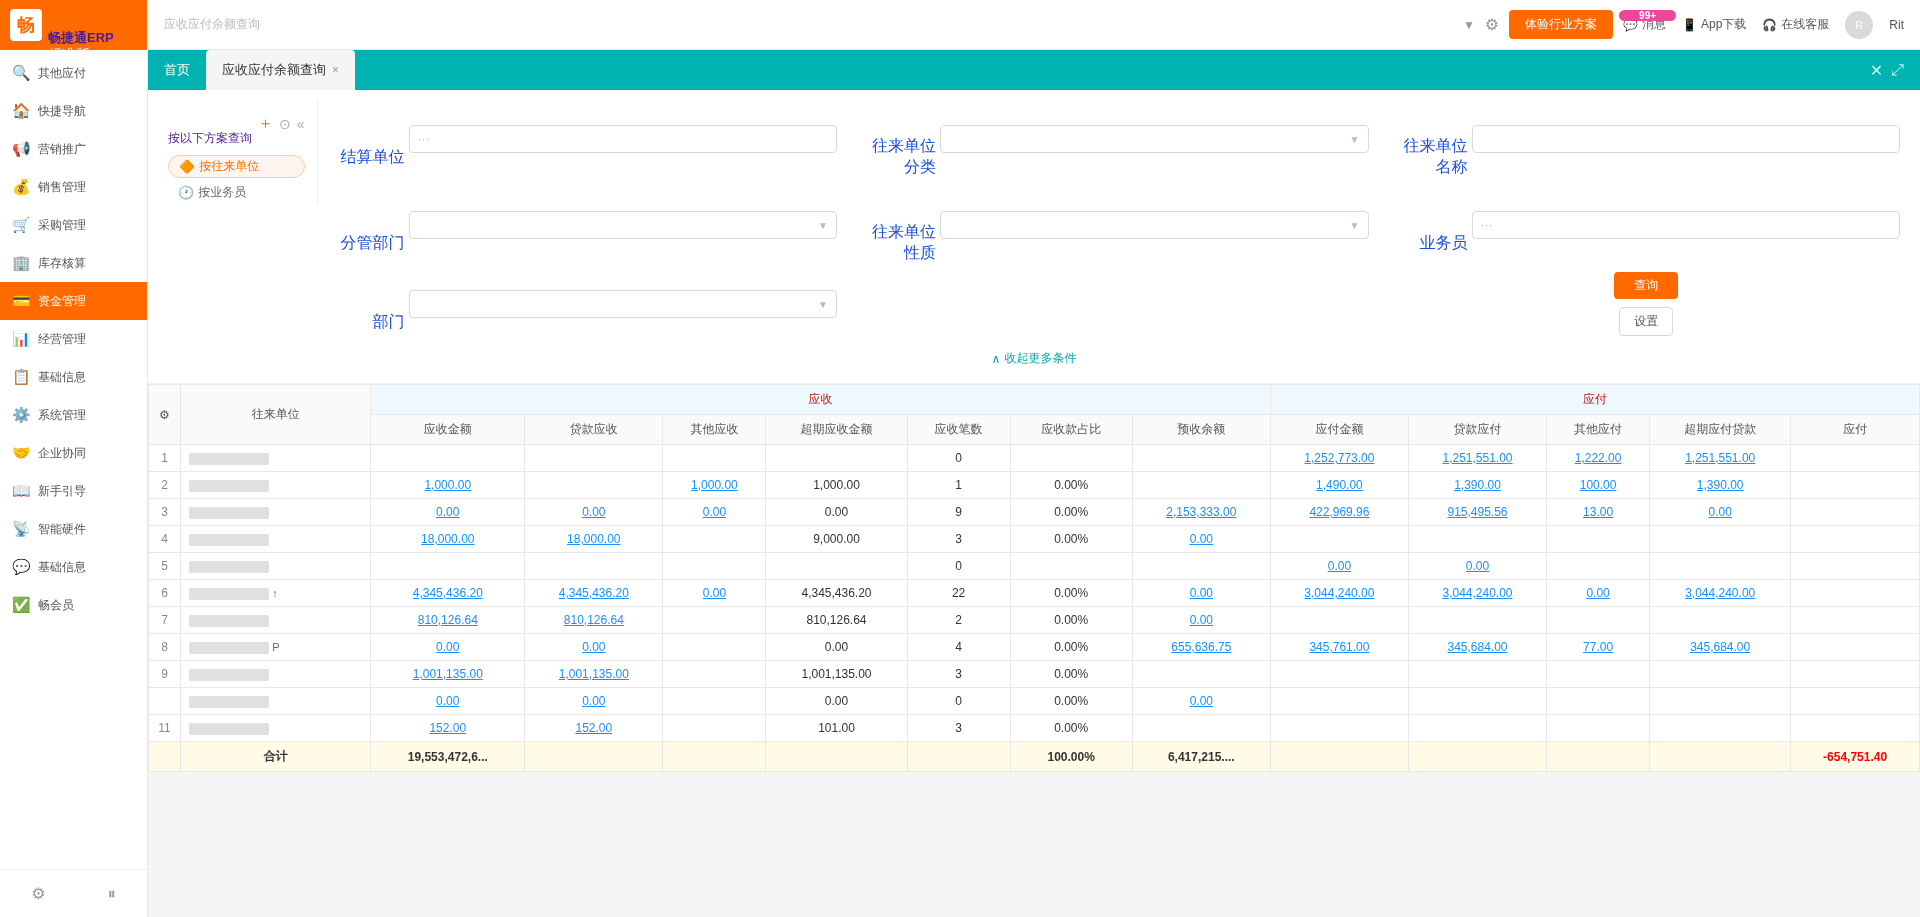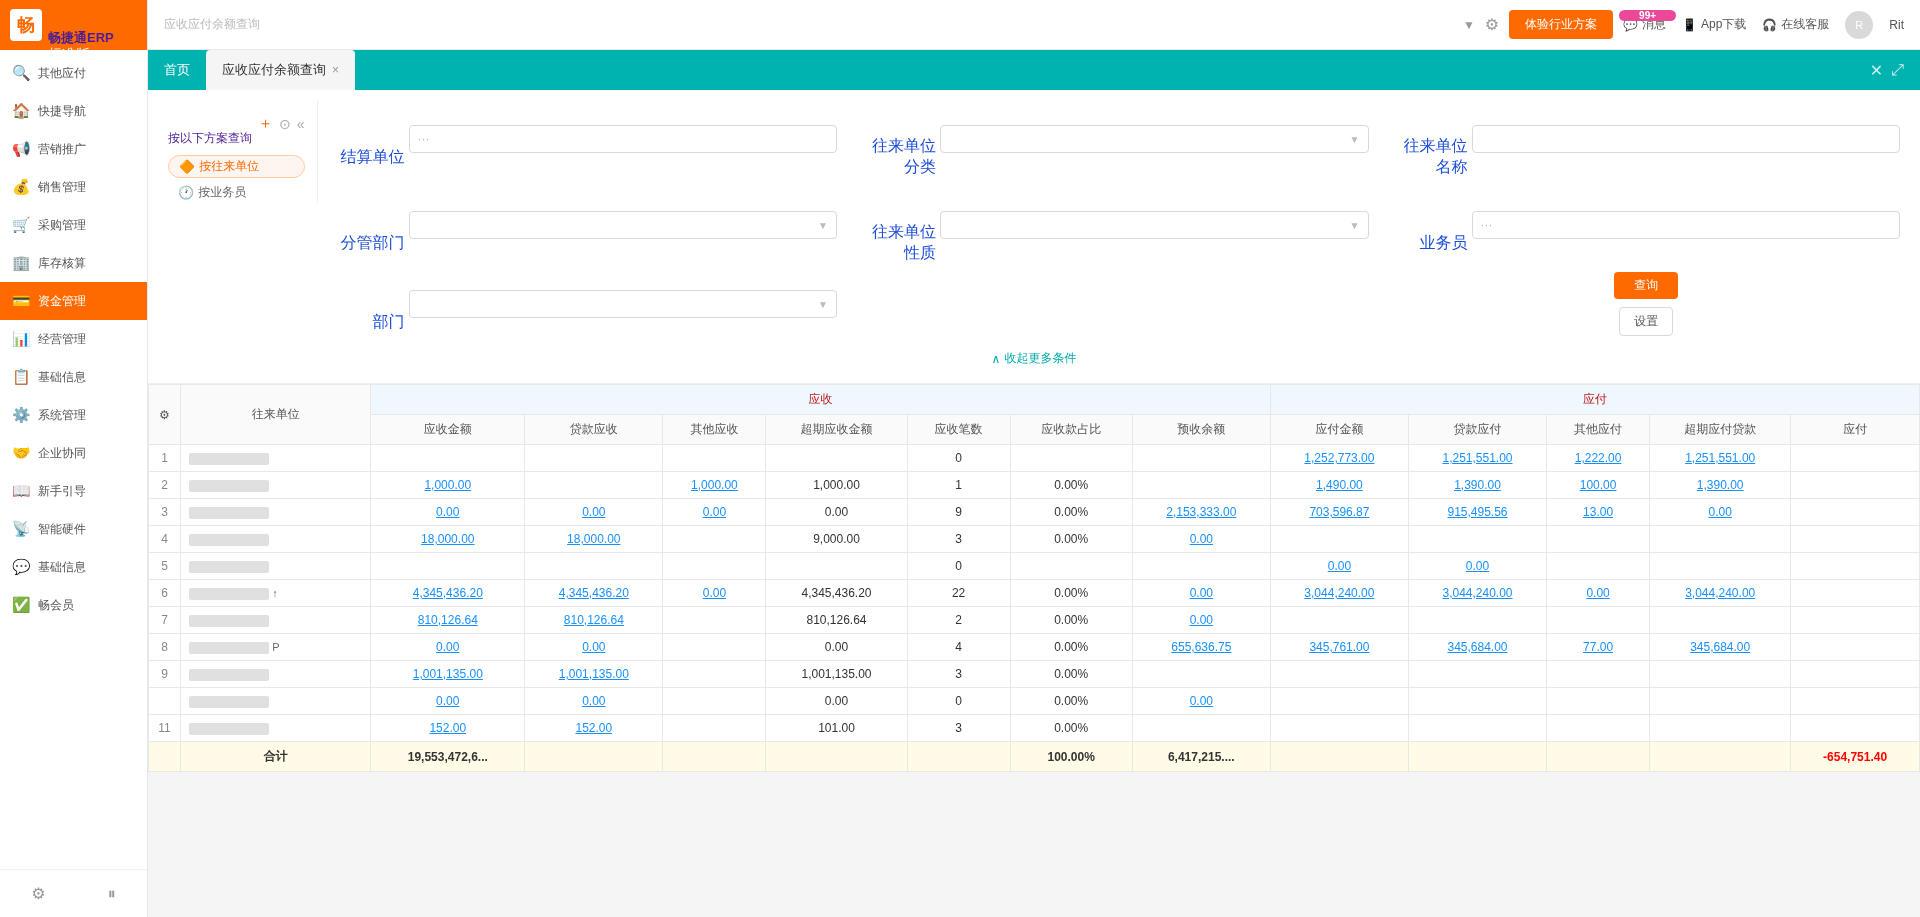--- a/index.html
+++ b/index.html
@@ -370,21 +370,21 @@
         <span style="display:inline-block;width:80px;height:12px;background:#e0e0e0;border-radius:2px;vertical-align:middle;"></span>
         
       </td>
       <td><span class="link">0.00</span></td>
       <td><span class="link">0.00</span></td>
       <td><span class="link">0.00</span></td>
       <td>0.00</td>
       <td>9</td>
       <td>0.00%</td>
       <td><span class="link">2,153,333.00</span></td>
-      <td><span class="link">703,596.87</span></td>
+      <td><span class="link">422,969.96</span></td>
       <td><span class="link">915,495.56</span></td>
       <td><span class="link">13.00</span></td>
       <td><span class="link">0.00</span></td>
       <td></td>
     </tr>
               <tr>
       <td class="row-num">4</td>
       <td style="text-align:left;min-width:120px;">
         <span style="display:inline-block;width:80px;height:12px;background:#e0e0e0;border-radius:2px;vertical-align:middle;"></span>
         

